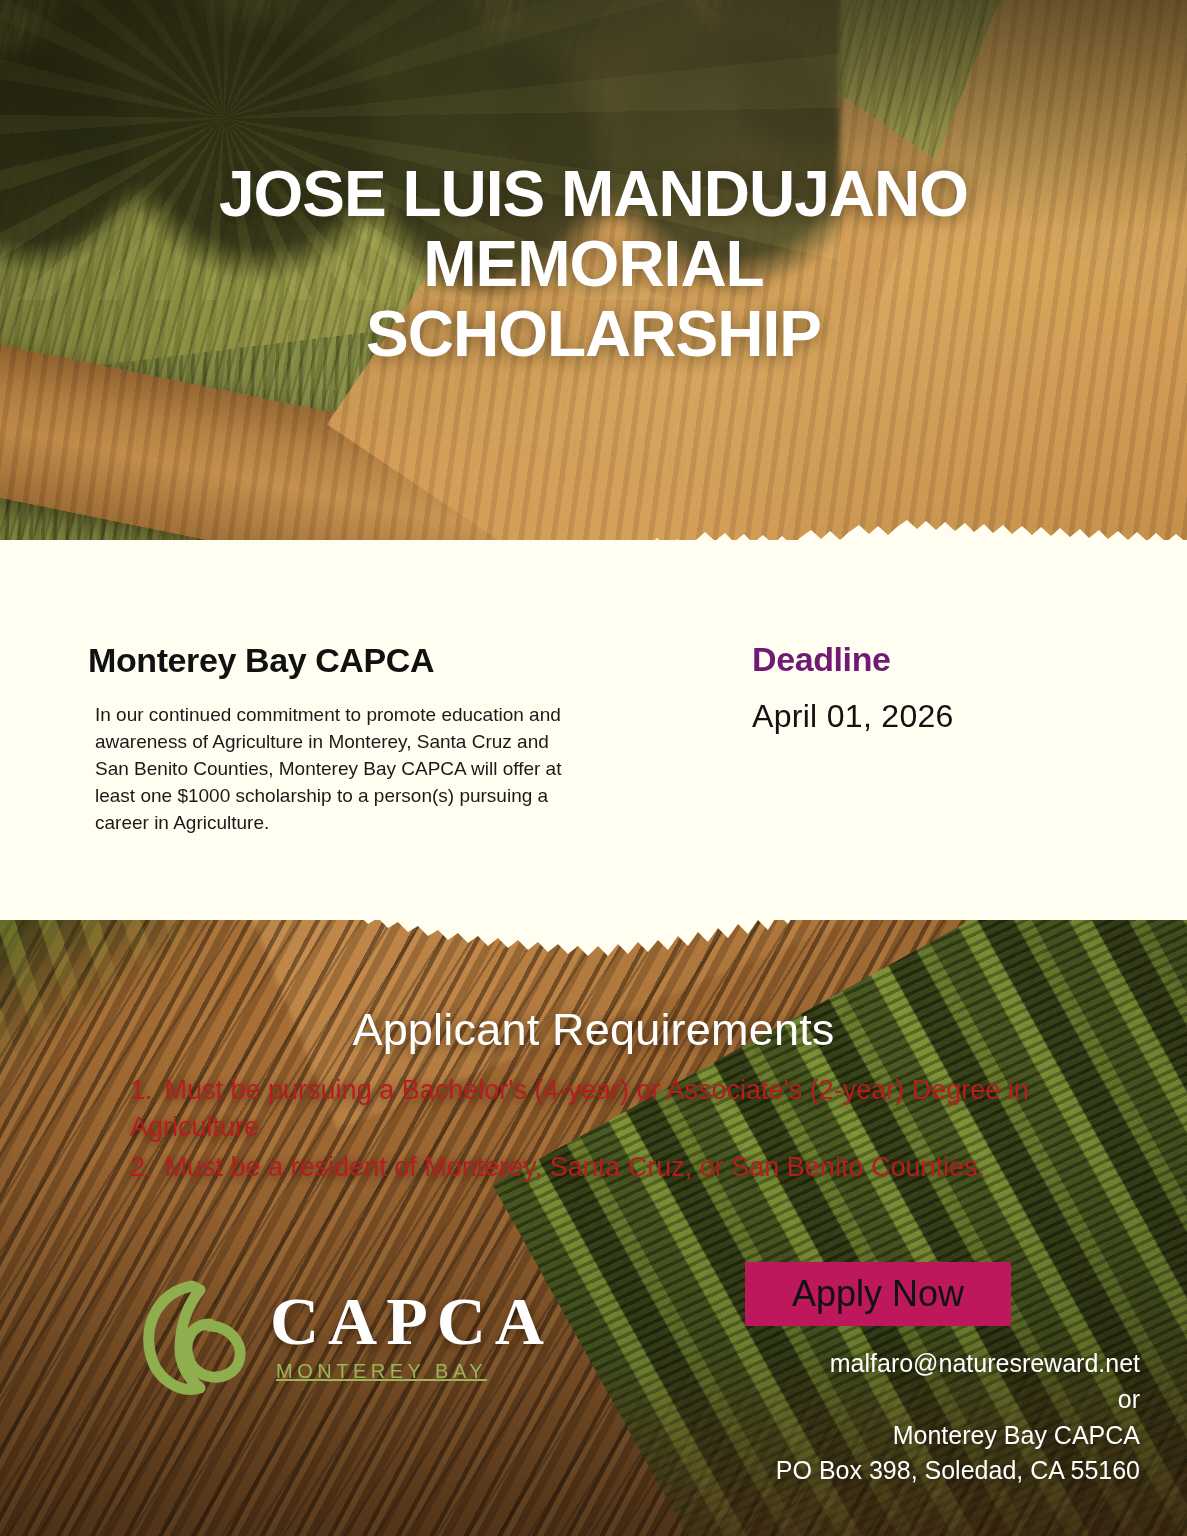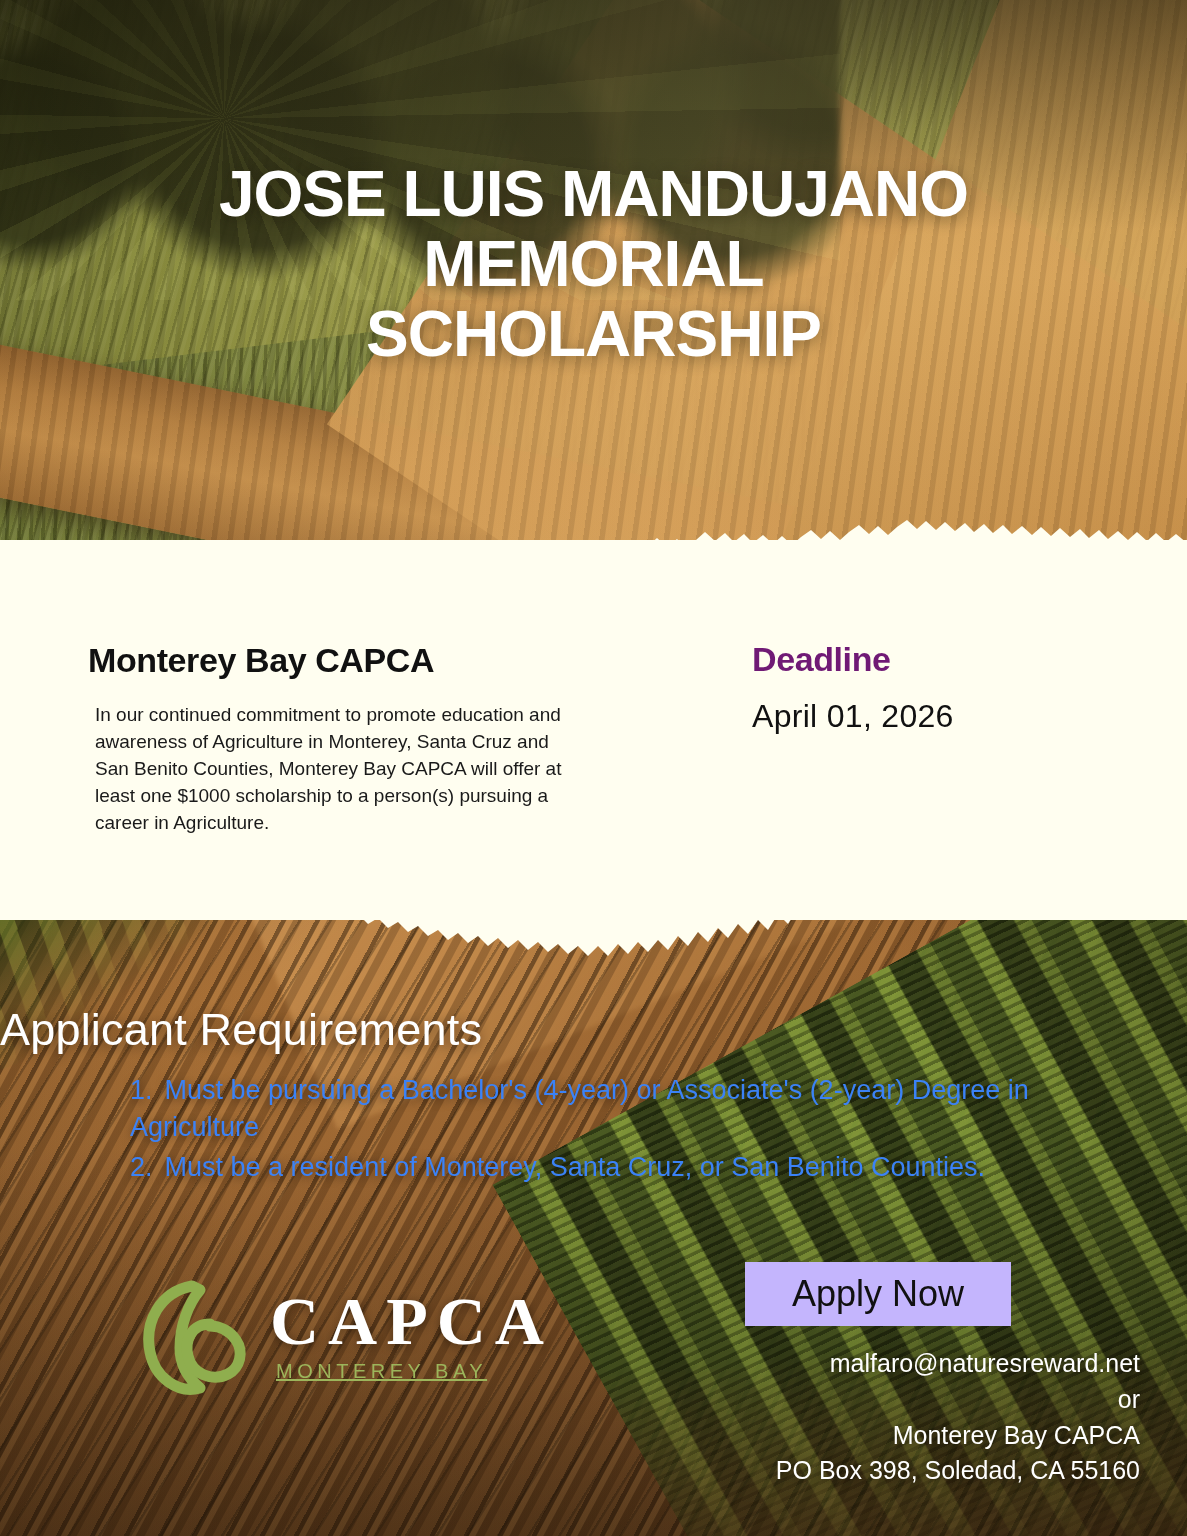--- a/index.html
+++ b/index.html
@@ -241,28 +241,28 @@
   .title-line {
     color:#fff; font-weight:800;
     font-size:64px; line-height:1.09;
     letter-spacing:-1px;
     text-shadow:0 3px 16px rgba(20,16,4,.42);
   }
 
   
   .req-head {
     position:absolute; left:0; top:1004px; width:1187px;
-    text-align:left; color:#fff;
+    text-align:center; color:#fff;
     font-size:45px; font-weight:400; letter-spacing:.2px;
     text-shadow:0 2px 12px rgba(18,10,2,.48);
     z-index:8;
   }
   .req-list {
     position:absolute; left:130px; top:1072px; width:1000px;
-    color:#3b82f6; font-size:27px; line-height:1.38; font-weight:400;
+    color:#b91c1c; font-size:27px; line-height:1.38; font-weight:400;
     text-shadow:0 2px 10px rgba(18,10,2,.50);
     z-index:8;
   }
   .req-item { margin-bottom:2px; }
   .req-item .num { margin-right:12px; }
 
   
   .logo {
     position:absolute; left:140px; top:1278px;
     display:flex; align-items:center; z-index:9;
@@ -277,21 +277,21 @@
   }
   .logo-sub {
     font-size:20px; letter-spacing:4.5px; color:#9cb55b;
     margin-top:6px; margin-left:6px; font-weight:400;text-decoration:underline;
   }
 
   
   .apply-btn {
     position:absolute; left:745px; top:1262px;
     width:266px; height:64px;
-    background:#c4b5fd; color:#111;
+    background:#be185d; color:#111;
     display:flex; align-items:center; justify-content:center;
     font-size:36px; font-weight:400;
     z-index:9; cursor:pointer;
   }
   .contact {
     position:absolute; left:640px; top:1346px; width:500px;
     text-align:right; color:#fff; z-index:9;
     font-size:25px; line-height:1.43; font-weight:400;
     text-shadow:0 2px 10px rgba(18,10,2,.50);
   }

